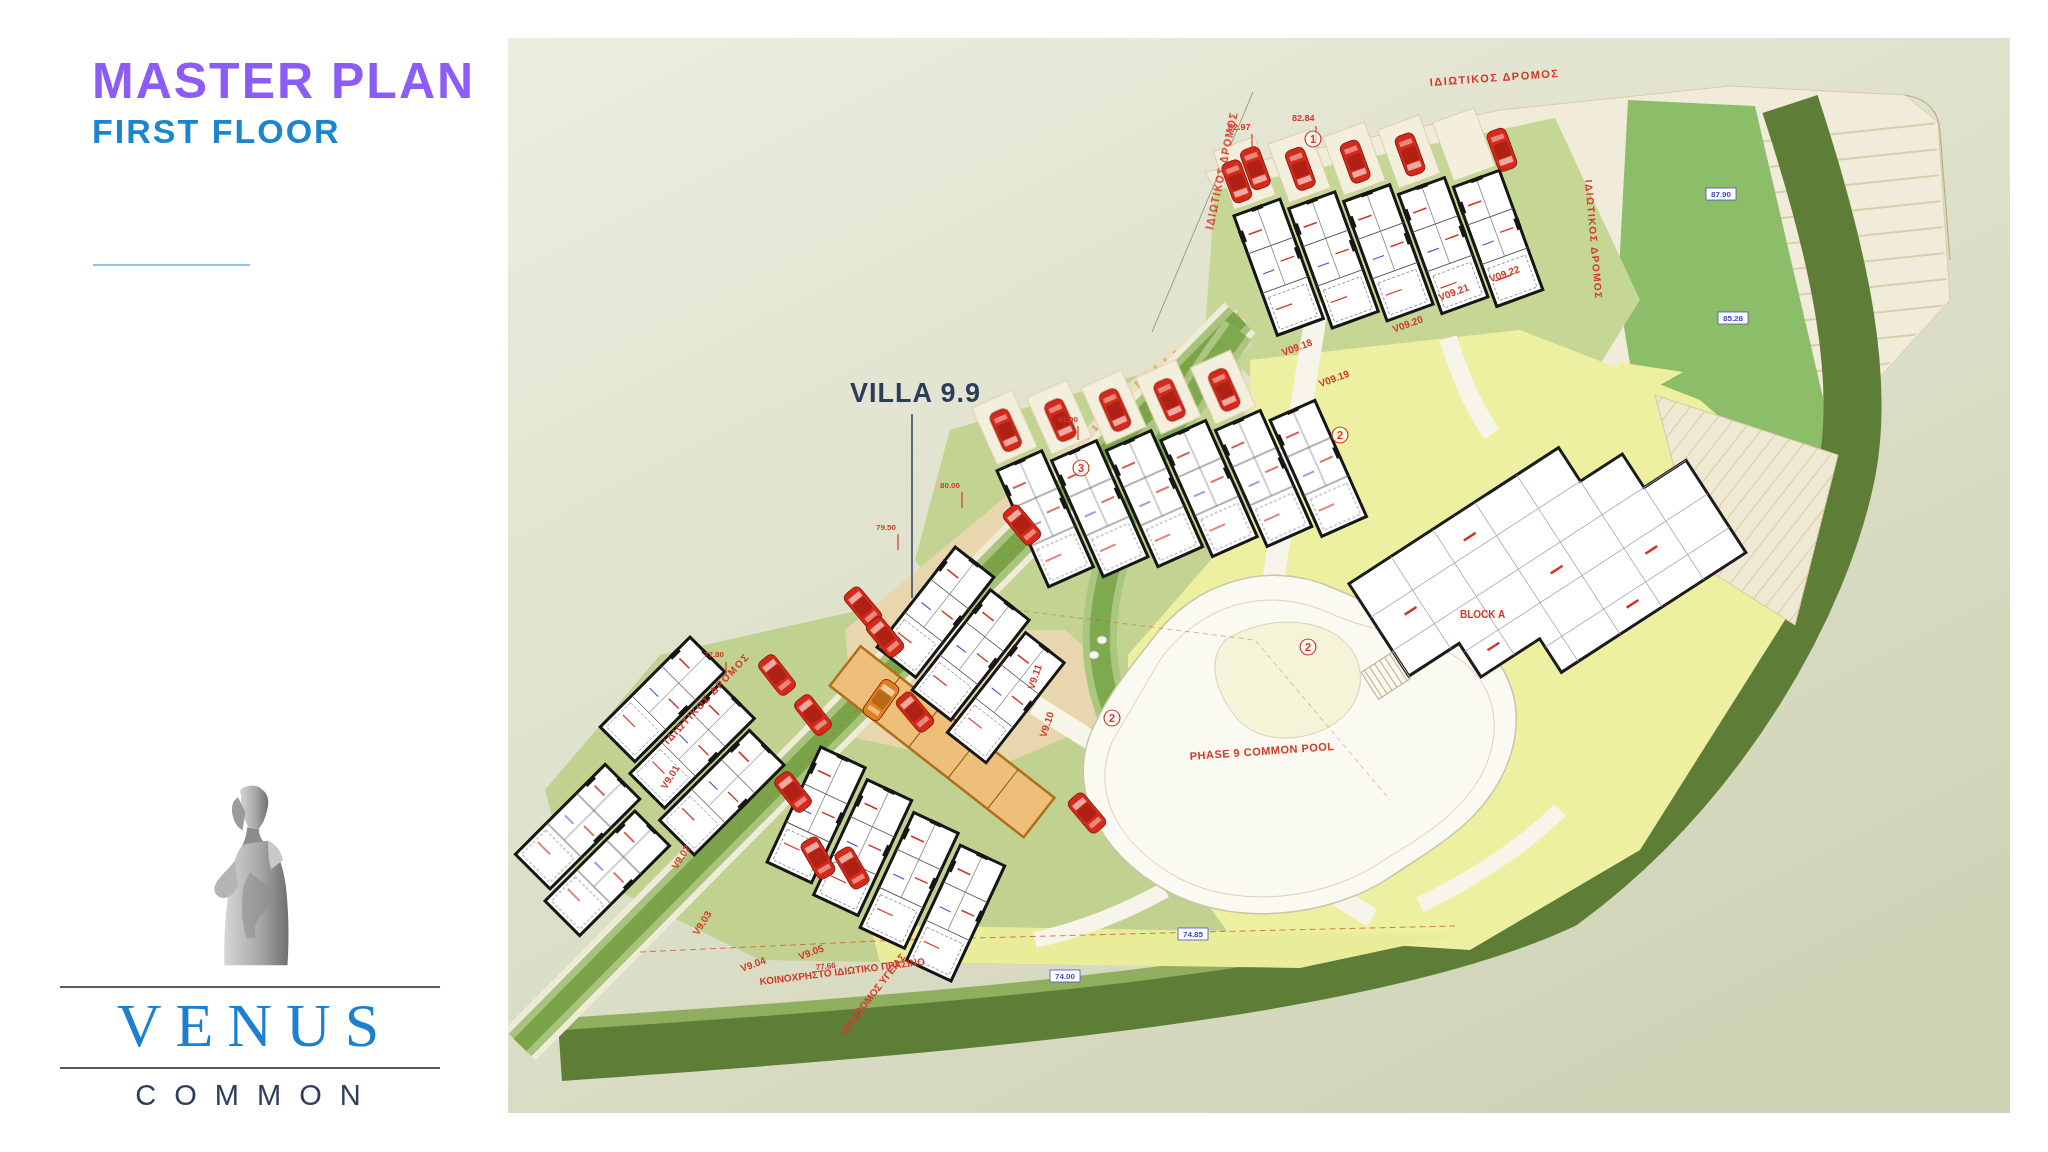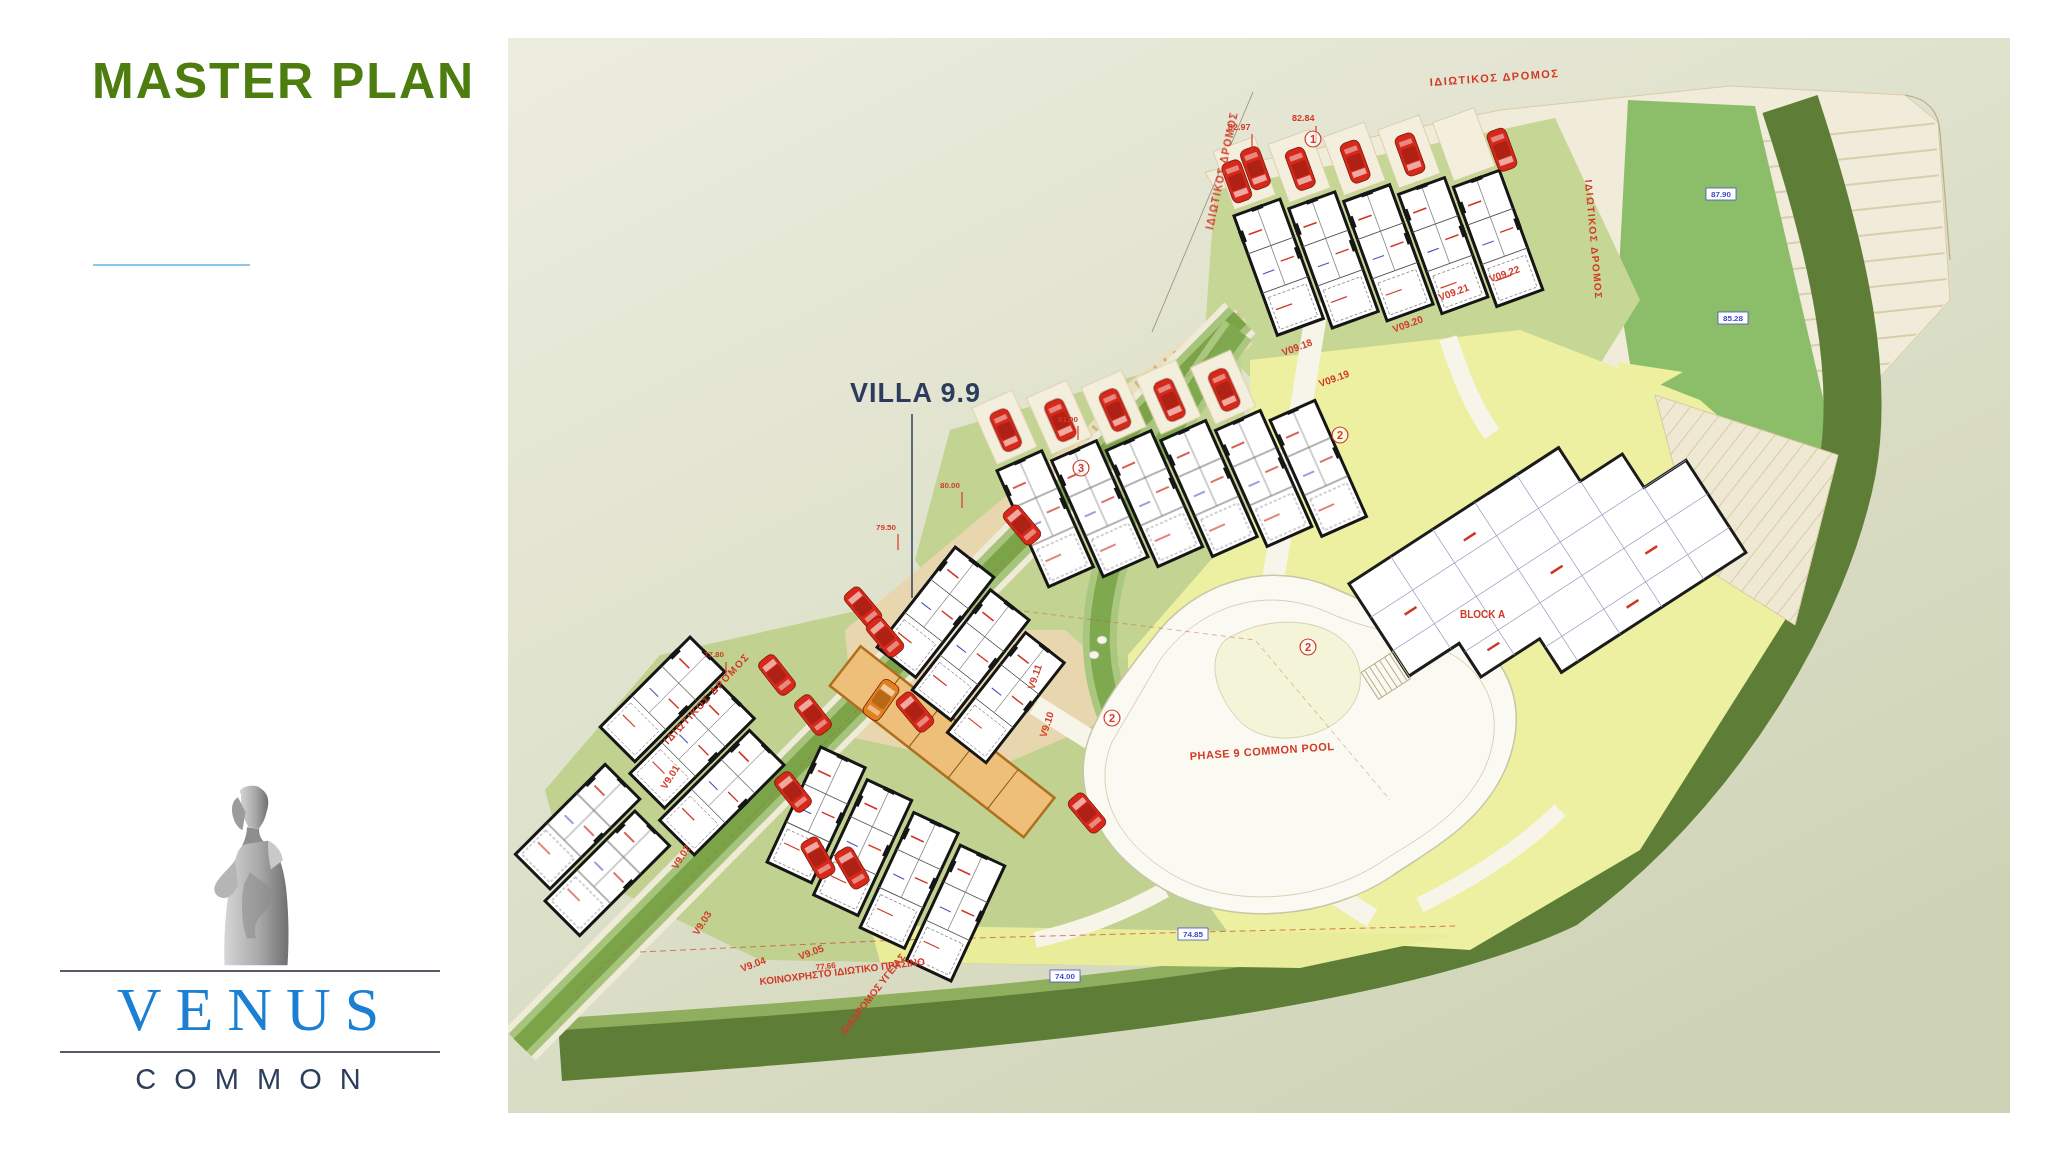--- a/index.html
+++ b/index.html
@@ -1,30 +1,30 @@
 <!DOCTYPE html>
 <html><head>
 <meta charset="utf-8">
 <style>
   html,body{margin:0;padding:0;background:#ffffff;}
   #page{position:relative;width:2048px;height:1152px;background:#ffffff;overflow:hidden;
         font-family:"Liberation Sans",sans-serif;}
   
   #left-panel{position:absolute;left:0;top:0;width:508px;height:1152px;background:#ffffff;z-index:2;}
   .title{position:absolute;left:92px;top:52px;font-size:50px;font-weight:700;letter-spacing:2px;
-         color:#4d7c0f;white-space:nowrap;}
+         color:#8b5cf6;white-space:nowrap;}
   .subtitle{position:absolute;left:92px;top:112px;font-size:34px;font-weight:700;letter-spacing:2px;
          color:#1b85cf;white-space:nowrap;}
   .project{position:absolute;left:92px;top:186px;font-size:31px;font-weight:700;letter-spacing:4px;
          color:#2d3e5c;white-space:nowrap;}
   .rule{position:absolute;left:93px;top:264px;width:157px;height:0;border-top:2px solid #8ec6e8;}
   #logo{position:absolute;left:60px;top:782px;width:380px;text-align:center;}
   #logo .statue{display:block;margin:0 auto;}
   .logo-venus{font-family:"Liberation Serif",serif;font-size:62px;color:#1b7fd2;letter-spacing:14px;
-      border-top:2px solid #565b66;border-bottom:2px solid #565b66;padding:2px 0 6px 10px;margin-top:0;}
+      border-top:2px solid #565b66;border-bottom:2px solid #565b66;padding:2px 0 6px 10px;margin-top:16px;}
   .logo-gardens{font-size:29px;color:#2d3e5c;letter-spacing:18px;margin-top:10px;padding-left:14px;}
   
   svg text{font-family:"Liberation Sans",sans-serif;}
   .redlab{fill:#d23a28;font-weight:bold;}
   .bluelab{fill:#3b49c8;font-weight:bold;}
   .roadlab{fill:#d23a28;font-weight:bold;letter-spacing:1.5px;}
   .callout{fill:#2c3c5e;font-weight:bold;letter-spacing:1px;}
 </style>
 </head>
 <body>
@@ -340,20 +340,21 @@
       <text class="redlab" transform="translate(816,970) rotate(-6)" font-size="8">77.66</text>
 
       <line x1="912" y1="414" x2="912" y2="598" stroke="#3a4b66" stroke-width="1.6"></line>
       <text class="callout" x="850" y="402" font-size="27">VILLA 9.9</text>
     </g>
   </svg>
 
   
   <aside id="left-panel">
     <div class="title">MASTER PLAN</div>
+    <div class="subtitle">FIRST FLOOR</div>
     <div class="rule"></div>
 
     <div id="logo">
       <svg class="statue" width="150" height="188" viewBox="0 0 100 125">
         <defs>
           <linearGradient id="statueG" x1="0" y1="0" x2="1" y2="0">
             <stop offset="0" stop-color="#d6d6d6"></stop>
               <stop offset="0.55" stop-color="#a8a8a8"></stop>
               <stop offset="1" stop-color="#6f6f6f"></stop>
           </linearGradient>

